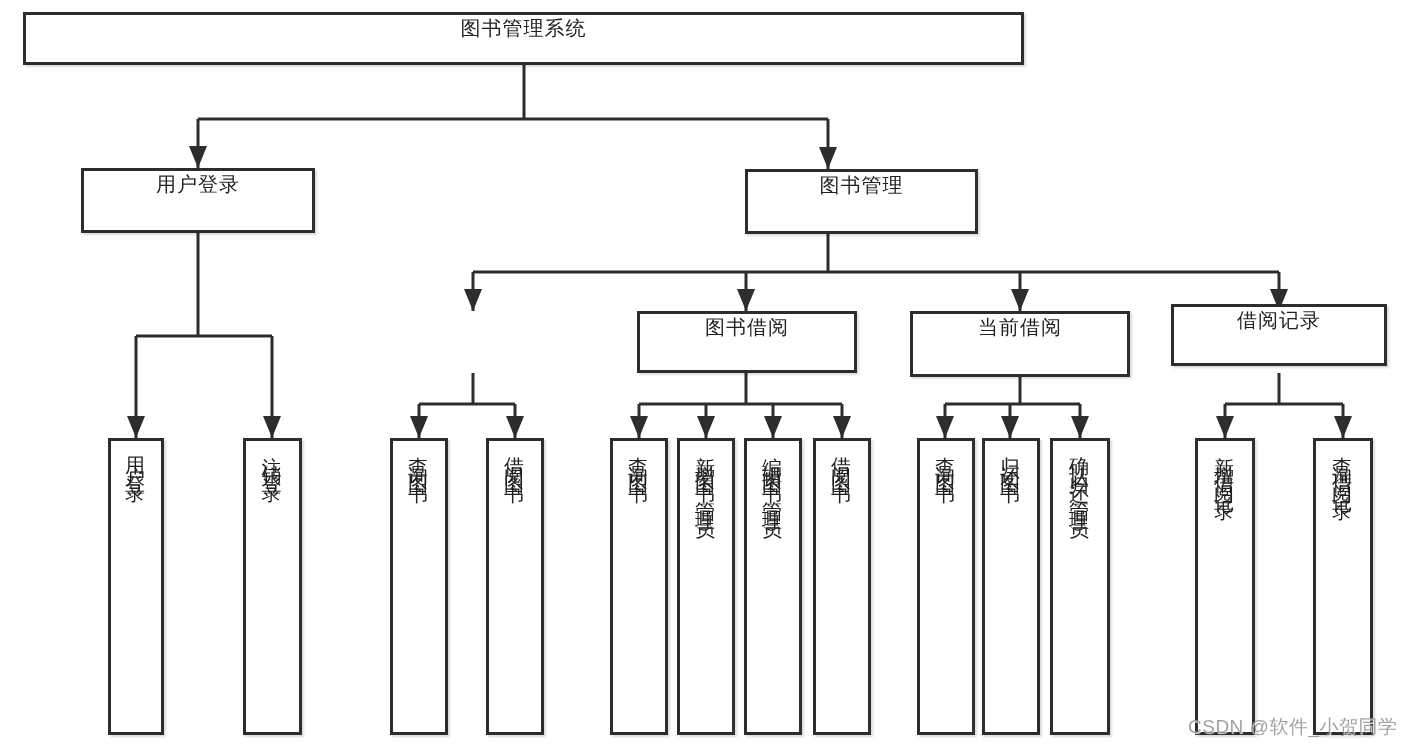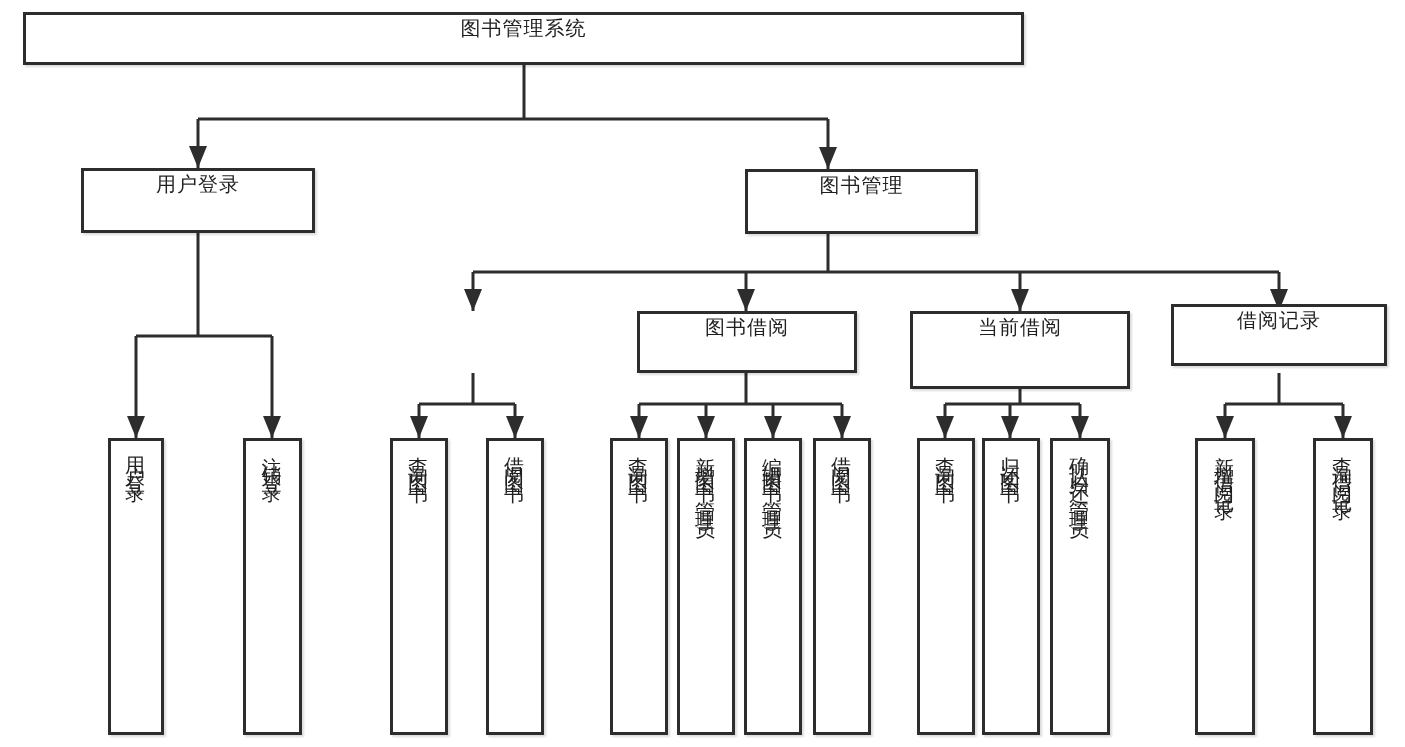--- a/index.html
+++ b/index.html
@@ -33,21 +33,21 @@
     letter-spacing:9px;
     white-space:nowrap;
     color:#1f1f1f;
   }
   
   #b-root{left:23px;top:12px;width:1001px;height:53px;}
   #b-l2a{left:81px;top:168px;width:234px;height:65px;}
   #b-l2b{left:712px;top:169px;width:233px;height:65px;margin-left:33px;}
   #b-l3a{left:363px;top:311px;width:220px;height:62px;}
   #b-l3b{left:637px;top:311px;width:220px;height:62px;font-family:Liberation Serif, serif;}
-  #b-l3c{left:910px;top:311px;width:220px;height:78px;}
+  #b-l3c{left:910px;top:311px;width:220px;height:66px;}
   #b-l3d{left:1171px;top:304px;width:216px;height:62px;}
   #b-a1{left:108px;top:438px;width:56px;height:297px;}
   #b-a2{left:243px;top:438px;width:59px;height:297px;}
   #b-b1{left:390px;top:438px;width:58px;height:297px;}
   #b-b2{left:486px;top:438px;width:58px;height:297px;}
   #b-c1{left:610px;top:438px;width:58px;height:297px;}
   #b-c2{left:677px;top:438px;width:58px;height:297px;}
   #b-c3{left:744px;top:438px;width:58px;height:297px;}
   #b-c4{left:813px;top:438px;width:58px;height:297px;}
   #b-d1{left:917px;top:438px;width:58px;height:297px;}
@@ -186,14 +186,15 @@
     <span>确认归还（管理员）</span>
   </div>
 
   <div class="box v" id="b-e1">
     <span>新增借阅记录</span>
   </div>
   <div class="box v" id="b-e2">
     <span>查询借阅记录</span>
   </div>
 
+  <div id="watermark">CSDN @软件_小贺同学</div>
 
 </div>
 
 </body></html>

